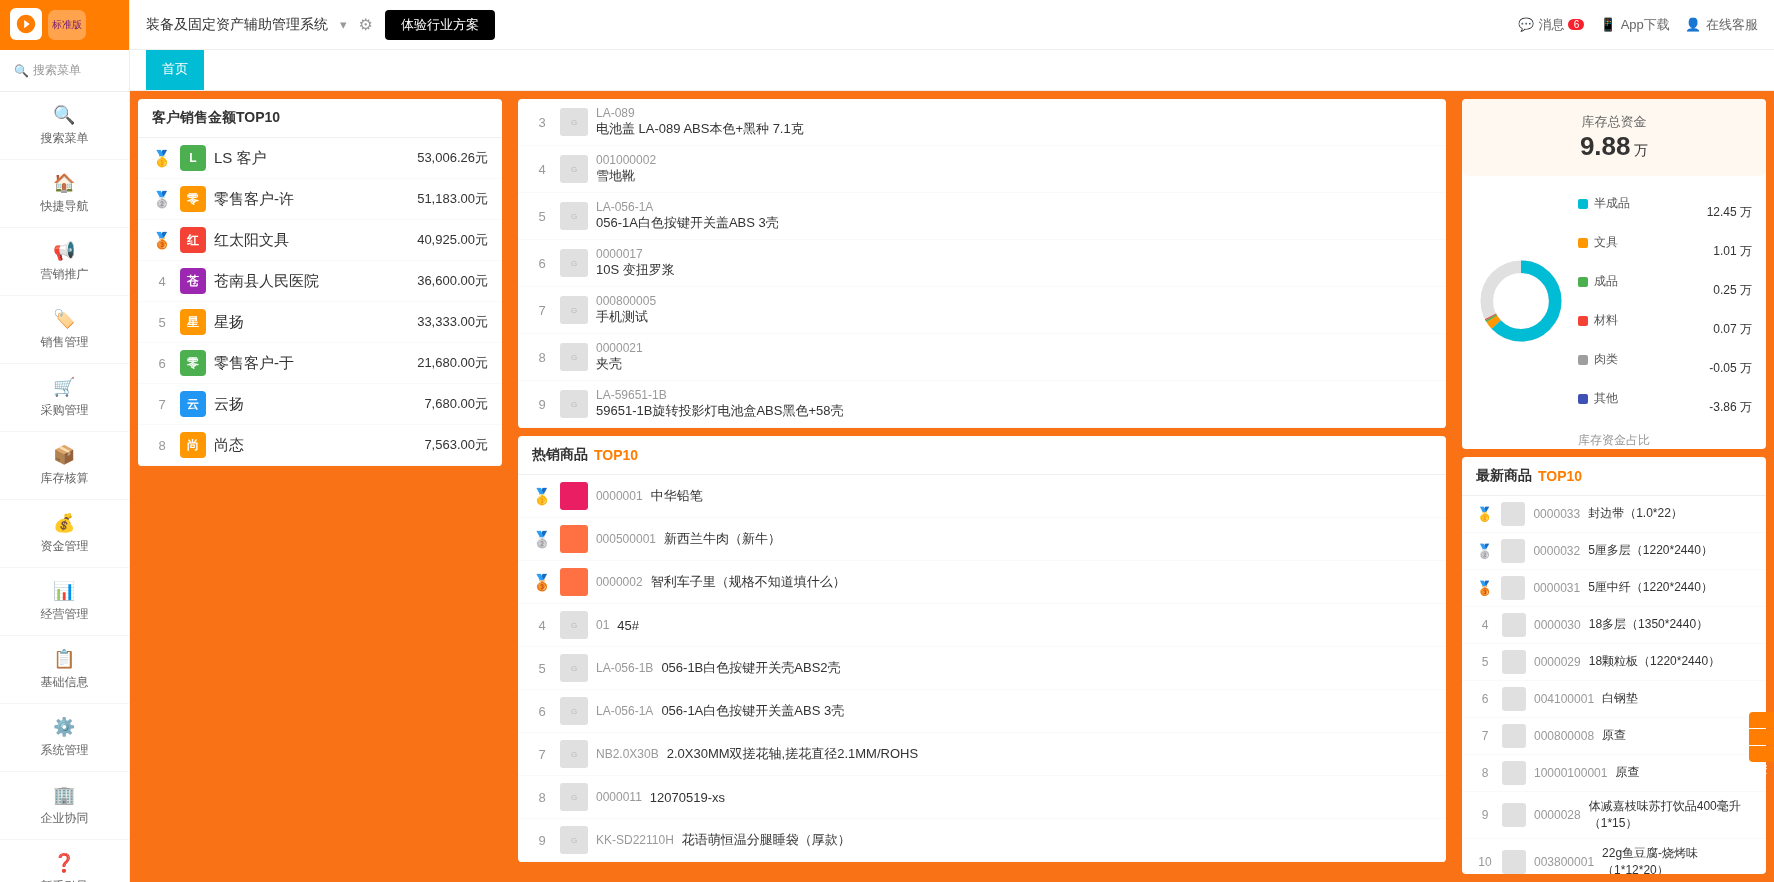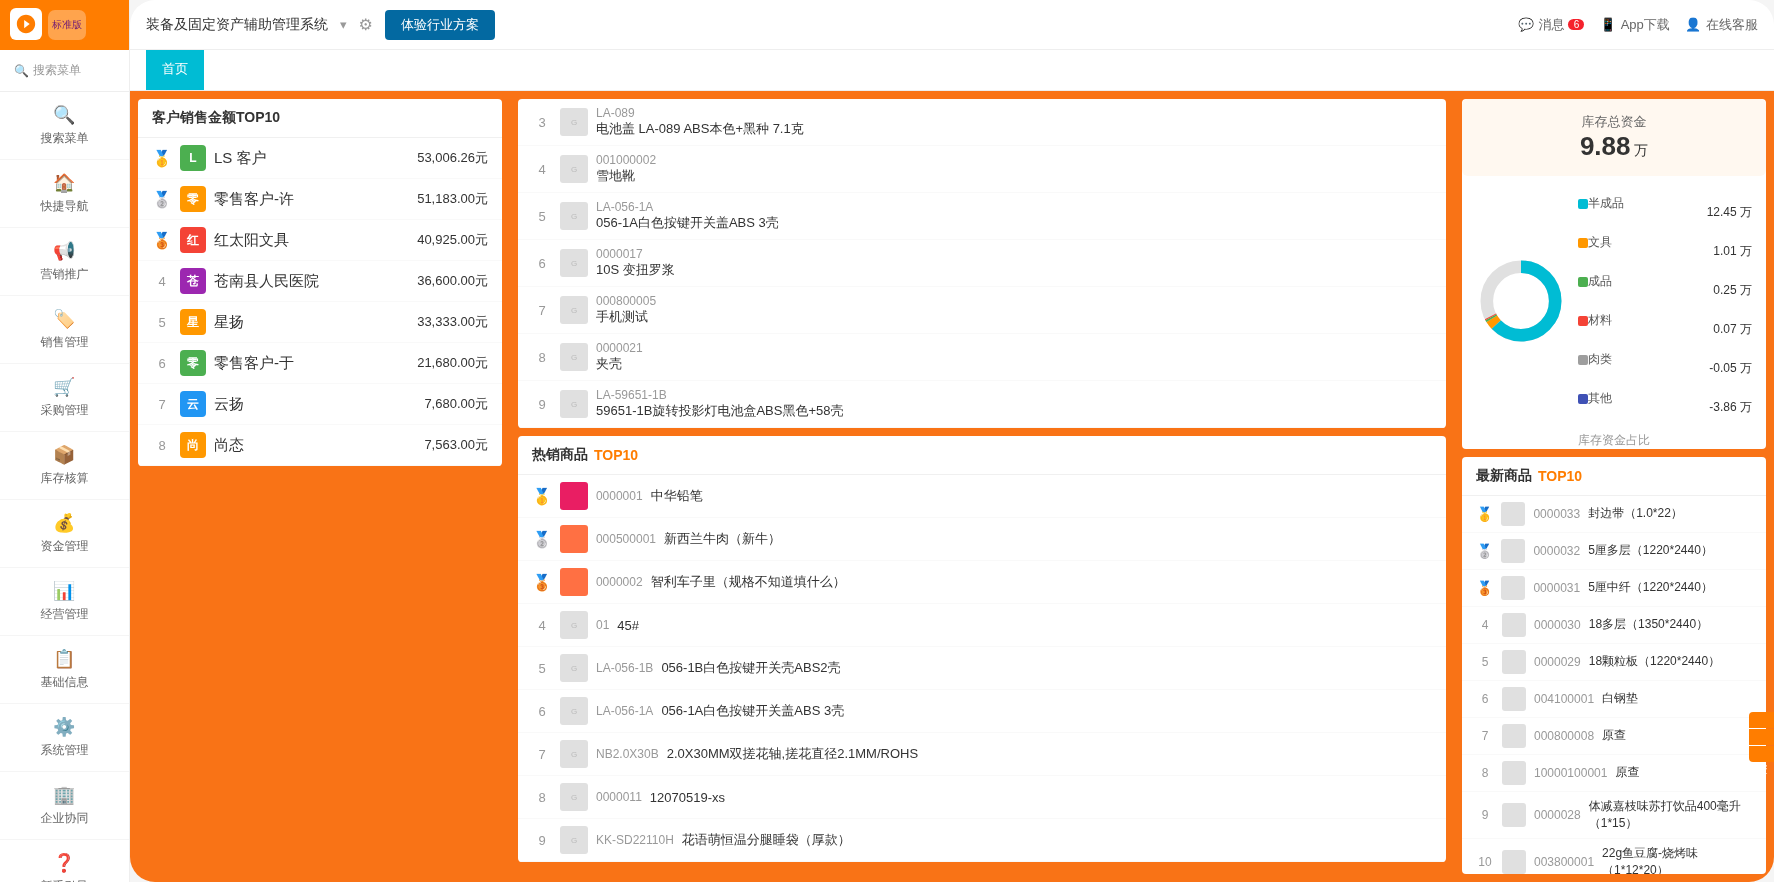--- a/index.html
+++ b/index.html
@@ -70,42 +70,41 @@
       gap: 4px;
     }
     .sidebar-nav-item .nav-icon { font-size: 18px; }
 
     
     .main-area {
       flex: 1;
       display: flex;
       flex-direction: column;
       overflow: hidden;
-      border-radius: 25px;
     }
 
     
     .topbar {
       background: #fff;
       border-bottom: 1px solid #eee;
       padding: 0 16px;
       height: 50px;
       display: flex;
       align-items: center;
       gap: 12px;
       flex-shrink: 0;
     }
     .topbar-title {
       font-size: 14px;
       color: #333;
     }
     .topbar-arrow { color: #999; }
     .topbar-gear { color: #999; font-size: 16px; cursor: pointer; }
     .topbar-btn {
-      background: #0369a1;
+      background: #000000;
       color: #fff;
       border: none;
       padding: 6px 16px;
       border-radius: 4px;
       cursor: pointer;
       font-size: 13px;
     }
     .topbar-right {
       margin-left: auto;
       display: flex;
@@ -307,20 +306,21 @@
       width: 90px;
       height: 90px;
       flex-shrink: 0;
     }
     .legend-list {
       flex: 1;
     }
     .legend-item {
       display: flex;
       align-items: center;
+      gap: 6px;
       padding: 2px 0;
       font-size: 12px;
     }
     .legend-dot {
       width: 10px;
       height: 10px;
       border-radius: 2px;
       flex-shrink: 0;
     }
     .legend-name { flex: 1; color: #555; }

